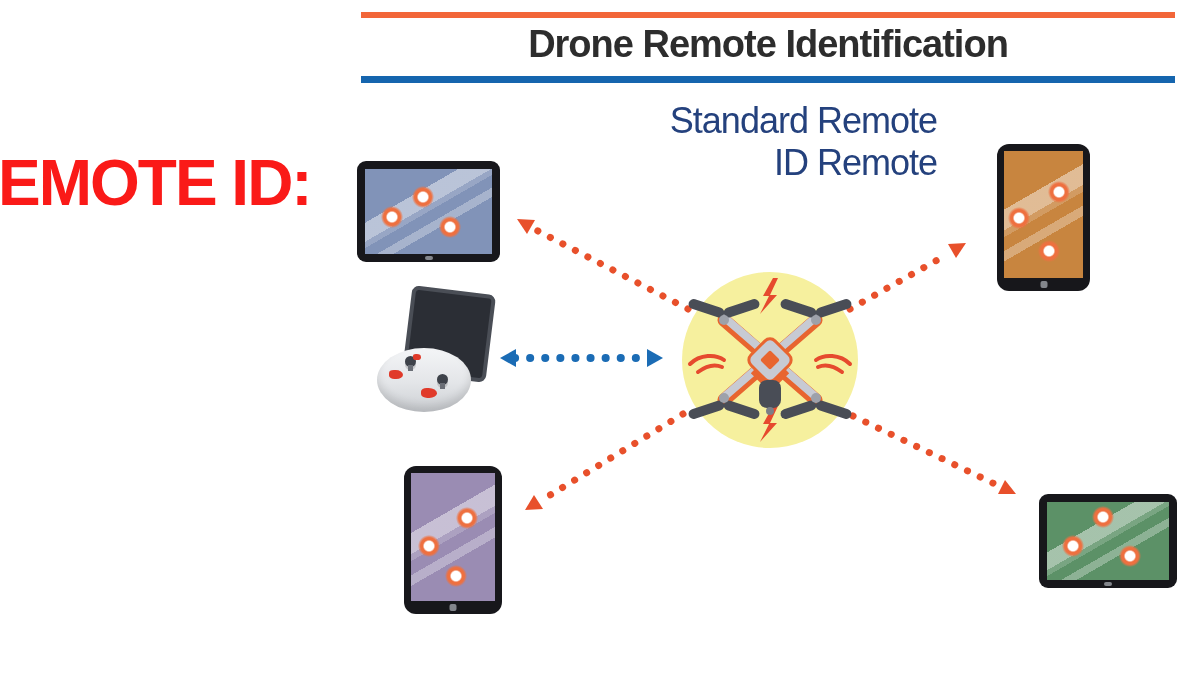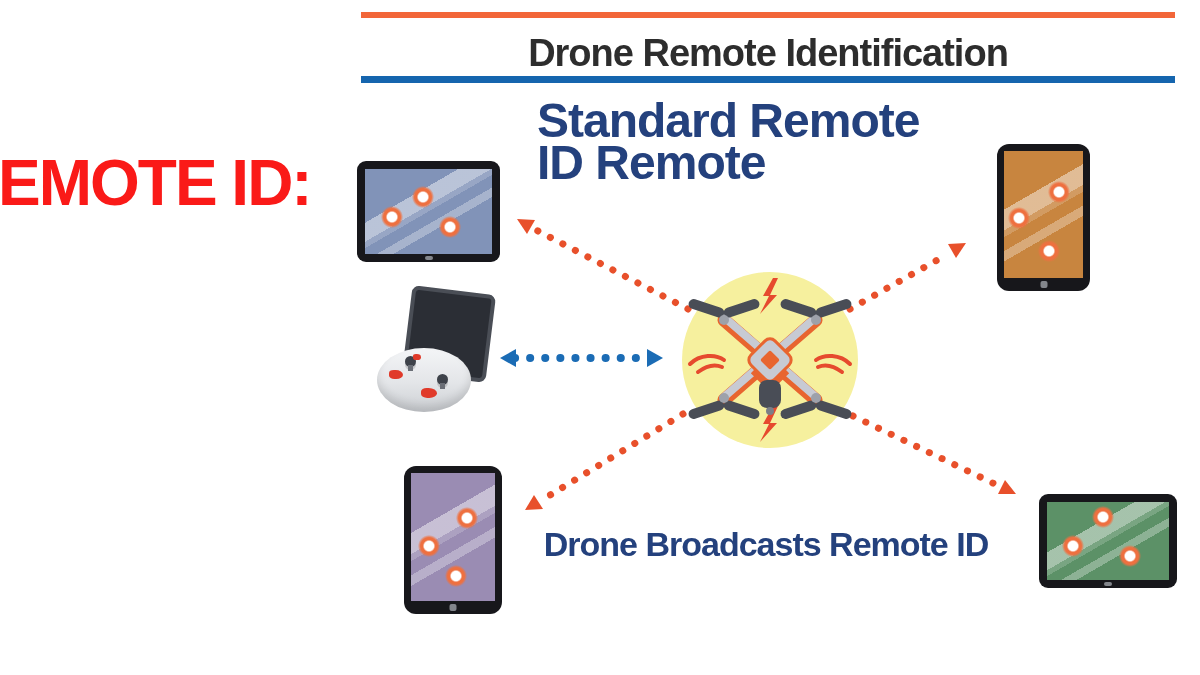--- a/index.html
+++ b/index.html
@@ -3,30 +3,30 @@
 <meta charset="utf-8">
 <style>
   html,body{margin:0;padding:0;background:#fff;}
   .page{position:relative;width:1200px;height:675px;background:#fff;overflow:hidden;
         font-family:"Liberation Sans",sans-serif;}
 
   
   .rule{position:absolute;left:361px;width:814px;}
   .rule-top{top:12px;height:6px;background:#F26639;}
   .rule-bottom{top:76px;height:7px;background:#1565AE;}
-  .title{position:absolute;left:361px;top:32px;width:814px;text-align:center;
+  .title{position:absolute;left:361px;top:23px;width:814px;text-align:center;
          font-size:38px;font-weight:bold;color:#2D2D2D;letter-spacing:-1px;}
 
   
   .red-label{position:absolute;left:-2px;top:146px;font-size:64px;font-weight:bold;
              color:#FA1A18;letter-spacing:-2px;white-space:nowrap;}
 
   
-  .subtitle{position:absolute;left:537px;top:100px;width:400px;text-align:left;
-            font-size:48px;line-height:42px;font-weight:bold;color:#24417D;letter-spacing:-1px;}
+  .subtitle{position:absolute;left:537px;top:100px;width:400px;text-align:right;
+            font-size:36px;line-height:42px;font-weight:normal;color:#24417D;letter-spacing:-1px;}
   .caption{position:absolute;left:516px;top:524px;width:500px;text-align:center;
            font-size:34px;line-height:41px;font-weight:bold;color:#24417D;letter-spacing:-1px;}
   .subtitle span,.caption span{display:block;}
 
   
   .hub-circle{position:absolute;left:682px;top:272px;width:176px;height:176px;}
 
   
   svg.arrows{position:absolute;left:0;top:0;width:1200px;height:675px;pointer-events:none;}
 
@@ -203,16 +203,15 @@
     <div class="ctrl-base">
       <span class="stick" style="left:28px;top:8px;"></span>
       <span class="stick" style="left:60px;top:26px;"></span>
       <span class="red-btn" style="left:12px;top:22px;width:14px;height:9px;"></span>
       <span class="red-btn" style="left:44px;top:40px;width:16px;height:10px;"></span>
       <span class="red-btn" style="left:36px;top:6px;width:8px;height:6px;"></span>
     </div>
   </div>
 
   <div class="caption">
-    <span>Drone Broadcasts Remote ID</span>
   </div>
 
 </div>
 
 </body></html>

